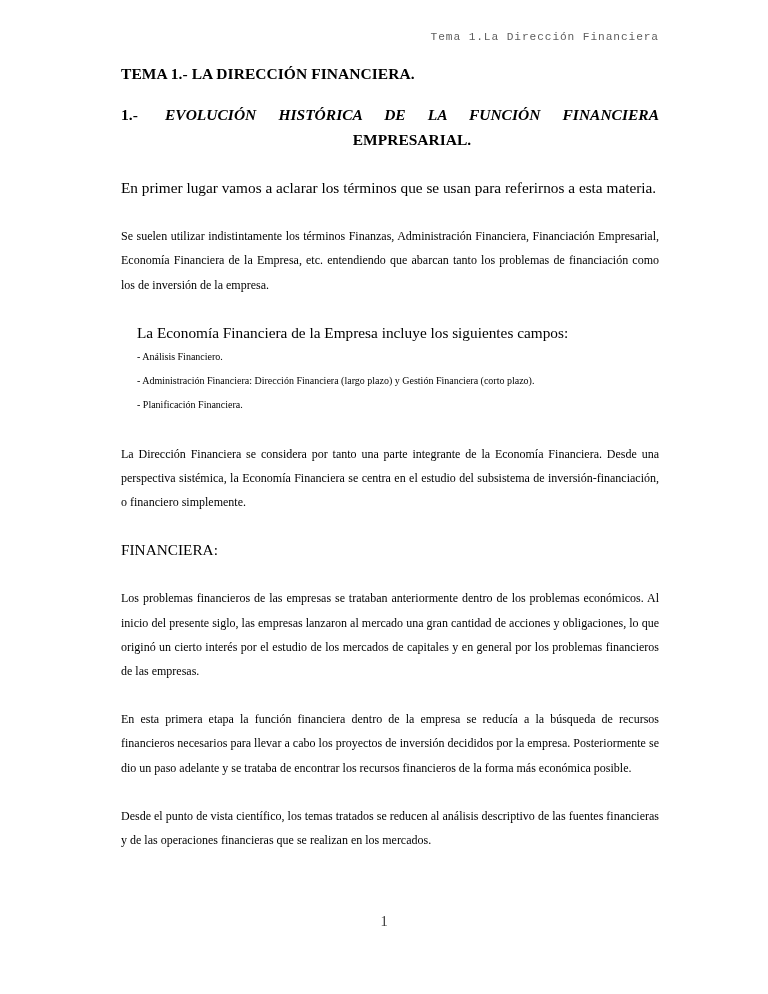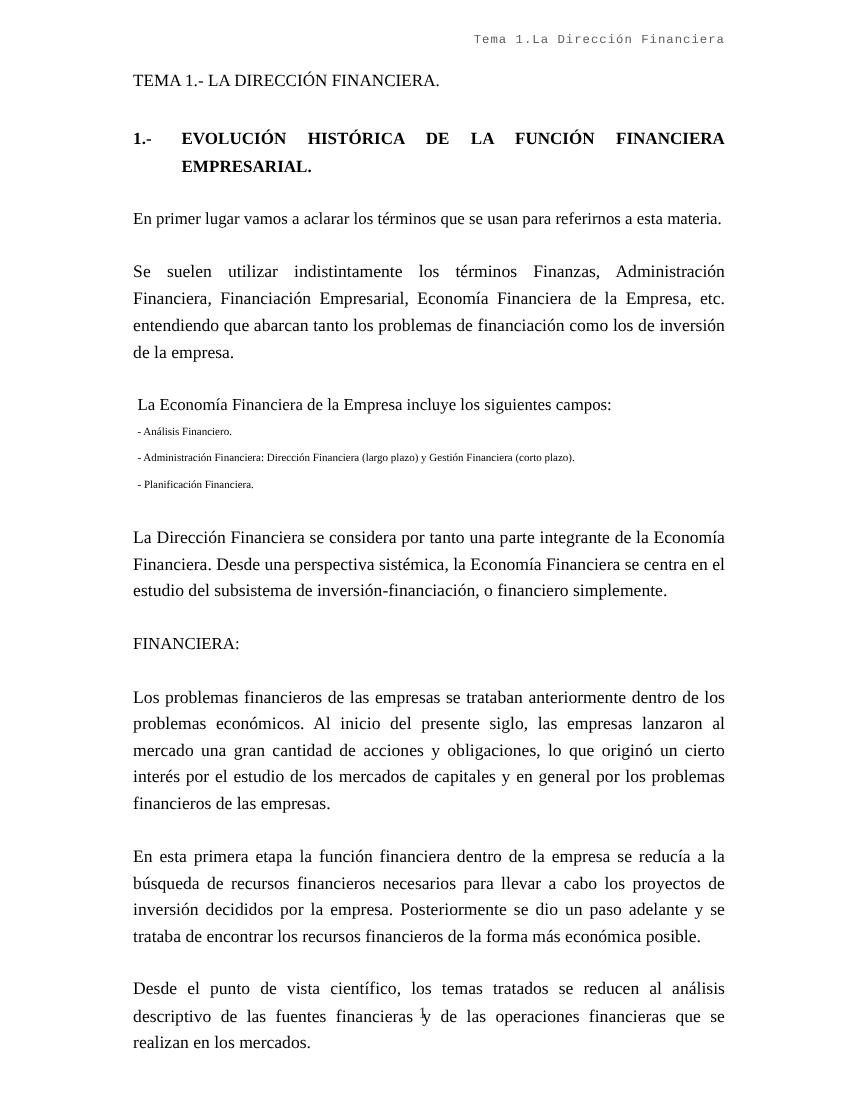--- a/index.html
+++ b/index.html
@@ -40,23 +40,23 @@
   
   .content {
     position: absolute;
     top: 62px;
     left: 121px;
     width: 538px;
   }
 
   .h-title {
     font-size: 15.5px;
-    font-weight: normal;
+    font-weight: bold;
     line-height: 24px;
-    margin: 0 0 28px 0;
+    margin: 0 0 16px 0;
     text-align: left;
     letter-spacing: 0.05px;
   }
 
   
   .h-section {
     font-size: 15.5px;
     font-weight: bold;
     line-height: 25px;
     margin: 0 0 24px 0;
@@ -69,48 +69,49 @@
     position: absolute;
     left: 0;
     top: 0;
     font-weight: bold;
   }
   .h-section .sec-line1 {
     display: block;
     text-align: justify;
     text-align-last: justify;
     white-space: normal;
+    font-style: italic;
   }
   .h-section .sec-line2 {
     display: block;
-    text-align: left;
+    text-align: center;
   }
 
   p.para {
-    font-size: 16px;
+    font-size: 12px;
     line-height: 24.2px;
     margin: 0 0 24px 0;
     text-align: justify;
     text-justify: inter-word;
     hyphens: none;
   }
   p.para.lastline-left {
     text-align-last: left;
   }
 
   p.plain {
     font-size: 15.3px;
     line-height: 24.2px;
     margin: 0 0 24px 0;
     text-align: left;
   }
 
   
   .list-block {
-    margin: 0 0 24px 4px;
+    margin: 0 0 24px 16px;
   }
   .list-intro {
     font-size: 15.3px;
     line-height: 24.2px;
     margin: 0;
     text-align: left;
   }
   .list-item {
     font-size: 10px;
     line-height: 24.2px;

